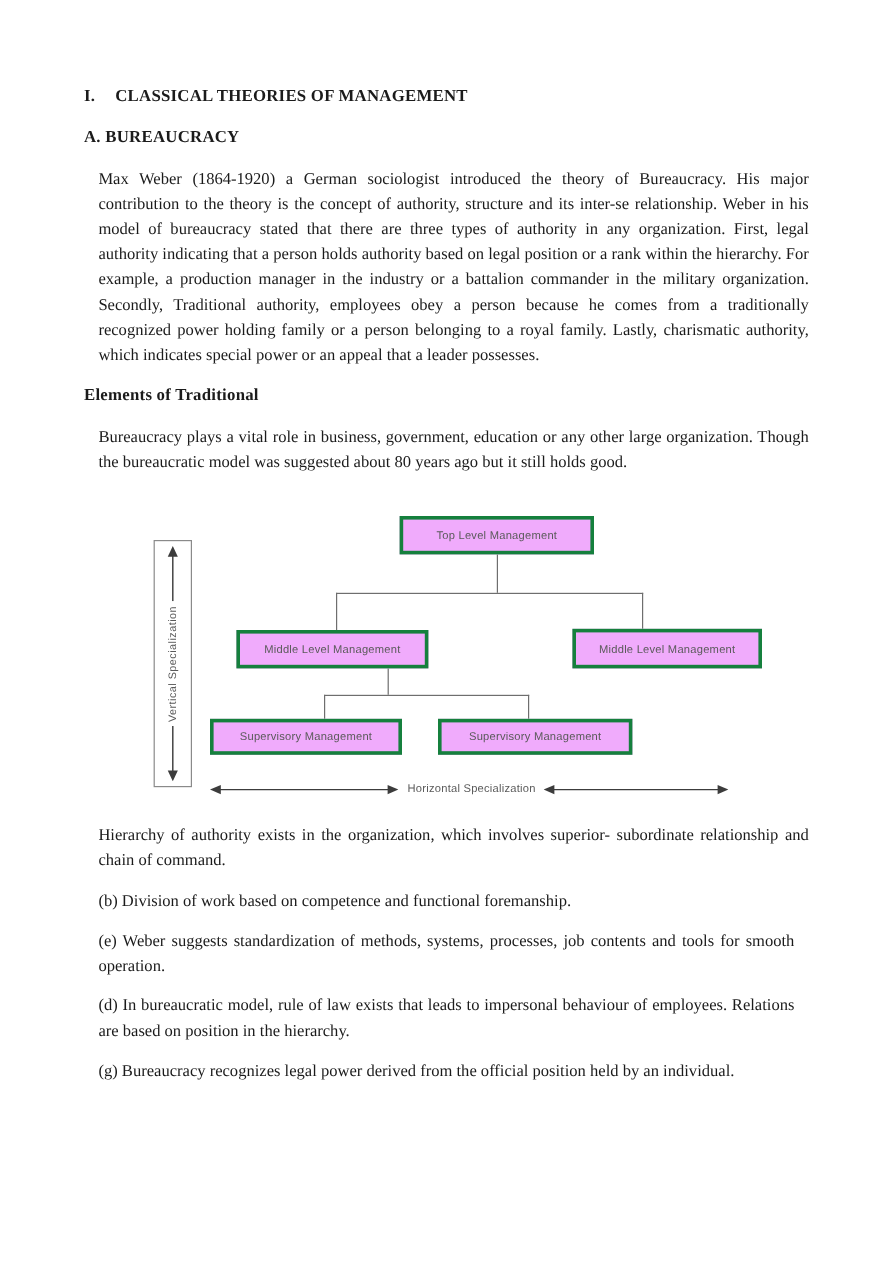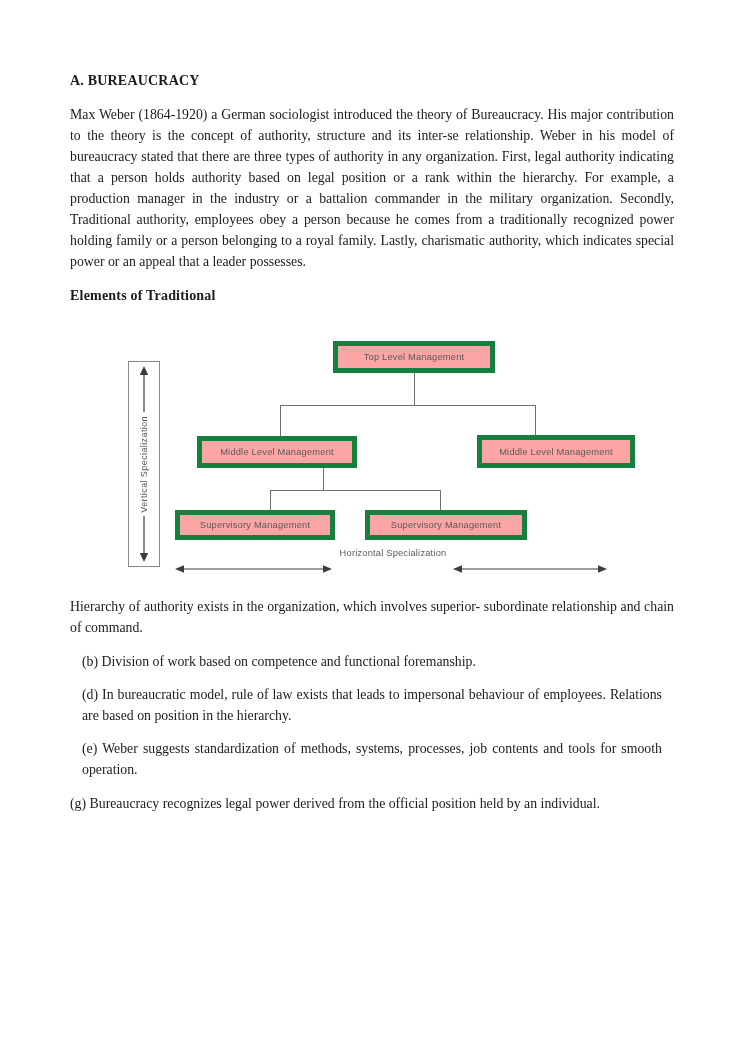--- a/index.html
+++ b/index.html
@@ -17,38 +17,38 @@
   }
   h1, h2, h3 {
     font-size: 14px; font-weight: bold;
     margin: 0 0 13px 0; line-height: 21px;
     letter-spacing: 0.2px;
   }
   h1 .num { display: inline-block; width: 26px; }
   .para {
     font-size: 13.8px; line-height: 21px;
     text-align: justify;
-    margin: 0 0 13px 0;
+    margin: 0 0 13px 12px;
   }
   .list-block .para { margin: 12px; }
   .list-block { margin: 0 0 13px 0; }
 
   
   .diagram {
     position: relative;
     width: 604px; height: 250px;
     margin: 27px 0 13px 0;
     font-family: "Liberation Sans", sans-serif;
     color: #5a5a5a;
     filter: blur(0.3px);
   }
   .obox {
     position: absolute;
-    border: 5px solid #15803d;
-    background: #fca5a5;
+    border: 3px solid #15803d;
+    background: #f0abfc;
     display: flex; align-items: center; justify-content: center;
     font-size: 9.3px; letter-spacing: 0.2px;
     text-align: center;
   }
   .cl { position: absolute; background: #6e6e6e; }
   .vspec {
     position: absolute;
     border: 1px solid #8a8a8a;
     display: flex; flex-direction: column;
     align-items: center; justify-content: space-between;
@@ -68,27 +68,29 @@
     color: #5a5a5a;
     text-align: center;
   }
   .arrsvg { display: block; }
 </style>
 </head>
 <body>
 
 <div class="page">
 
+  <h1><span class="num">I.</span><span>CLASSICAL THEORIES OF MANAGEMENT</span></h1>
 
   <h2>A. BUREAUCRACY</h2>
 
   <p class="para">Max Weber (1864-1920) a German sociologist introduced the theory of Bureaucracy. His major contribution to the theory is the concept of authority, structure and its inter-se relationship. Weber in his model of bureaucracy stated that there are three types of authority in any organization. First, legal authority indicating that a person holds authority based on legal position or a rank within the hierarchy. For example, a production manager in the industry or a battalion commander in the military organization. Secondly, Traditional authority, employees obey a person because he comes from a traditionally recognized power holding family or a person belonging to a royal family. Lastly, charismatic authority, which indicates special power or an appeal that a leader possesses.</p>
 
   <h3>Elements of Traditional</h3>
 
+  <p class="para">Bureaucracy plays a vital role in business, government, education or any other large organization. Though the bureaucratic model was suggested about 80 years ago but it still holds good.</p>
 
   <div class="diagram">
 
     <div class="vspec" style="left:58px; top:28px; width:32px; height:206px;">
       <svg class="arrsvg" width="12" height="46" viewBox="0 0 12 46">
         <polygon points="6,0 1.8,9 10.2,9" fill="#3c3c3c"></polygon>
         <line x1="6" y1="8" x2="6" y2="46" stroke="#3c3c3c" stroke-width="1.2"></line>
       </svg>
       <div class="vlabel">Vertical Specialization</div>
       <svg class="arrsvg" width="12" height="46" viewBox="0 0 12 46">
@@ -110,32 +112,32 @@
     <div class="obox" style="left:127px; top:103px; width:160px; height:32px;">Middle Level Management</div>
     <div class="obox" style="left:407px; top:102px; width:158px; height:33px;">Middle Level Management</div>
     <div class="obox" style="left:105px; top:177px; width:160px; height:30px;">Supervisory Management</div>
     <div class="obox" style="left:295px; top:177px; width:162px; height:30px;">Supervisory Management</div>
 
     <svg class="arrsvg" style="position:absolute; left:105px; top:231px;" width="157" height="10" viewBox="0 0 157 10">
       <line x1="7" y1="5" x2="150" y2="5" stroke="#3c3c3c" stroke-width="1.2"></line>
       <polygon points="0,5 9,1.2 9,8.8" fill="#3c3c3c"></polygon>
       <polygon points="157,5 148,1.2 148,8.8" fill="#3c3c3c"></polygon>
     </svg>
-    <div class="hlabel" style="left:266px; top:215px; width:114px;">Horizontal Specialization</div>
+    <div class="hlabel" style="left:266px; top:230px; width:114px;">Horizontal Specialization</div>
     <svg class="arrsvg" style="position:absolute; left:383px; top:231px;" width="154" height="10" viewBox="0 0 154 10">
       <line x1="7" y1="5" x2="147" y2="5" stroke="#3c3c3c" stroke-width="1.2"></line>
       <polygon points="0,5 9,1.2 9,8.8" fill="#3c3c3c"></polygon>
       <polygon points="154,5 145,1.2 145,8.8" fill="#3c3c3c"></polygon>
     </svg>
   </div>
 
   <p class="para">Hierarchy of authority exists in the organization, which involves superior- subordinate relationship and chain of command.</p>
 
 
   <div class="list-block">
     <p class="para"><span>(b)</span> <span>Division of work based on competence and functional foremanship.</span></p>
+    <p class="para"><span>(e)</span> <span>Weber suggests standardization of methods, systems, processes, job contents and tools for smooth operation.</span></p>
     <p class="para"><span>(d)</span> <span>In bureaucratic model, rule of law exists that leads to impersonal behaviour of employees. Relations are based on position in the hierarchy.</span></p>
-    <p class="para"><span>(e)</span> <span>Weber suggests standardization of methods, systems, processes, job contents and tools for smooth operation.</span></p>
   </div>
 
   <p class="para"><span>(g)</span> <span>Bureaucracy recognizes legal power derived from the official position held by an individual.</span></p>
 
 </div>
 
 </body></html>

